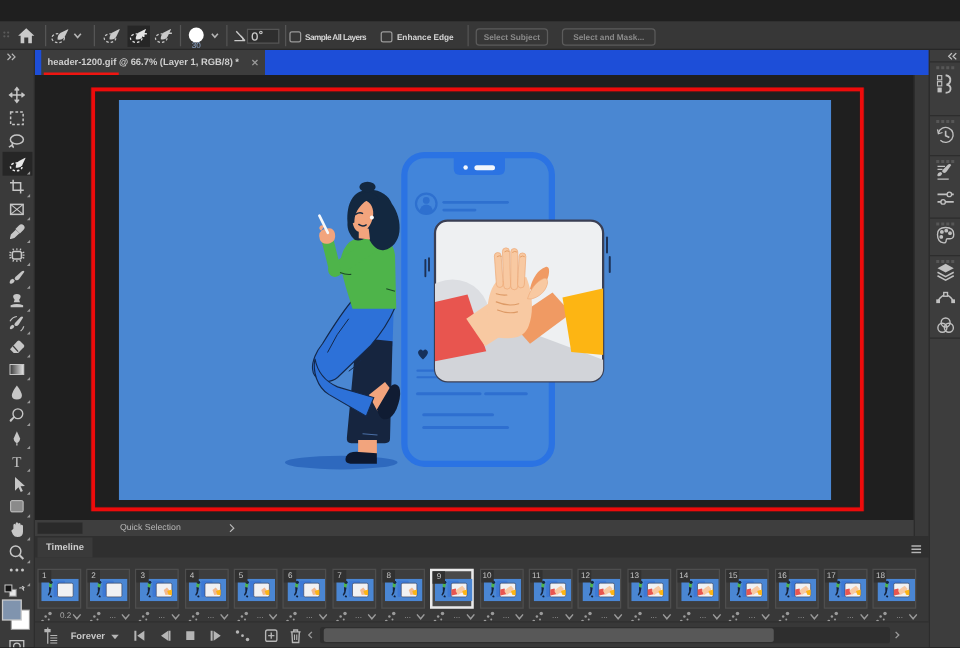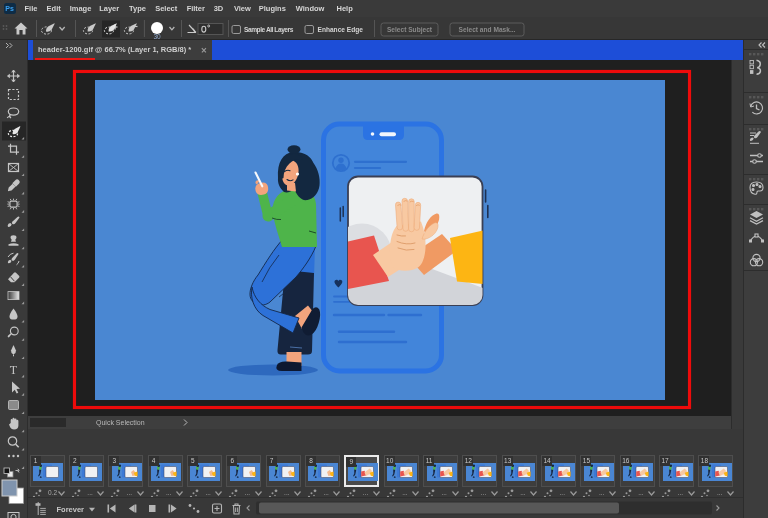--- a/index.html
+++ b/index.html
@@ -33,35 +33,20 @@
 .cell.sel { border:2px solid #ebebeb; background:#4a4a4a; }
 .chip { position:absolute; left:0px; top:0px; min-width:10px; height:10px; background:#313131;
   color:#c8c8c8; font-size:6.5px; line-height:10px; text-align:center; padding:0 1px; }
 .delay { position:absolute; top:42.5px; width:35px; height:10px; color:#aaaaaa; font-size:6.5px; }
 .controls { position:absolute; left:0; top:68px; width:715px; height:21px; background:#383838; border-top:1px solid #2f2f2f;text-align:right; }
 </style>
 </head>
 <body>
 <div id="app">
 
-  <div class="abs menubar">
-    <div class="pslogo">Ps</div>
-    <span style="left:31px">File</span>
-    <span style="left:53.7px">Edit</span>
-    <span style="left:80.5px">Image</span>
-    <span style="left:109.2px">Layer</span>
-    <span style="left:137.5px">Type</span>
-    <span style="left:166.2px">Select</span>
-    <span style="left:195.8px">Filter</span>
-    <span style="left:218.5px">3D</span>
-    <span style="left:242.4px">View</span>
-    <span style="left:272.3px">Plugins</span>
-    <span style="left:310.1px">Window</span>
-    <span style="left:344.6px">Help</span>
-  </div>
 
   <div class="abs optionsbar" id="optionsbar">
 <svg width="768" height="23" viewBox="0 0 768 23">
   <g fill="none" stroke="#555555" stroke-width="1">
     <line x1="36.5" y1="3" x2="36.5" y2="20"></line>
     <line x1="75.5" y1="3" x2="75.5" y2="20"></line>
     <line x1="144.4" y1="3" x2="144.4" y2="20"></line>
     <line x1="181.5" y1="3" x2="181.5" y2="20"></line>
     <line x1="228.5" y1="3" x2="228.5" y2="20"></line>
     <line x1="374.5" y1="3" x2="374.5" y2="20"></line>
@@ -500,20 +485,30 @@
 
   <div class="abs statusbar">
     <div class="zoomfield"></div>
     <span style="position:absolute;left:68px;top:3px;">Quick Selection</span>
     <svg style="position:absolute;left:155px;top:3px" width="5" height="7" viewBox="0 0 5 7">
         <path d="M1,0.5 L4,3.5 L1,6.5" stroke="#b8b8b8" stroke-width="1" fill="none"></path>
       </svg>
   </div>
 
   <div class="abs timeline">
+    <div class="tlheader">
+      <div class="tltab">Timeline</div>
+      <svg style="position:absolute;left:700.5px;top:7px" width="8" height="7" viewBox="0 0 8 7">
+        <g stroke="#b5b5b5" stroke-width="1.2">
+            <line x1="0" y1="0.8" x2="8" y2="0.8"></line>
+            <line x1="0" y1="3.4" x2="8" y2="3.4"></line>
+            <line x1="0" y1="6" x2="8" y2="6"></line>
+          </g>
+      </svg>
+    </div>
     <div class="frames" id="frames">
         <div class="cell" style="left:1.5px">
           <svg style="position:absolute;left:2.5px;top:6.5px" width="30" height="18" viewBox="0 0 30 18">
             <rect x="0" y="0" width="30" height="18" fill="#4a86d3"></rect>
             <rect x="10" y="1.5" width="9" height="13" rx="1" fill="#3c79d6"></rect>
             <path d="M6.2,3.5 q1.8,-0.8 2.4,0.8 l-0.6,3 l-1.8,-0.5 Z" fill="#4eb44a"></path>
             <circle cx="7.8" cy="2.8" r="1.3" fill="#132840"></circle>
             <path d="M6.2,6.6 l2,0.5 l-0.9,4.4 l-1.4,2 l-0.8,-0.5 l1.2,-2.6 Z" fill="#16253f"></path>
             <path d="M7.4,13.2 l1.2,0.5 l-0.3,1.3 l-1.6,-0.4 Z" fill="#101c33"></path>
             <rect x="13" y="3.5" width="12.5" height="11" rx="1.2" fill="#f0f1f3" stroke="#3a3f54" stroke-width="0.5"></rect>

